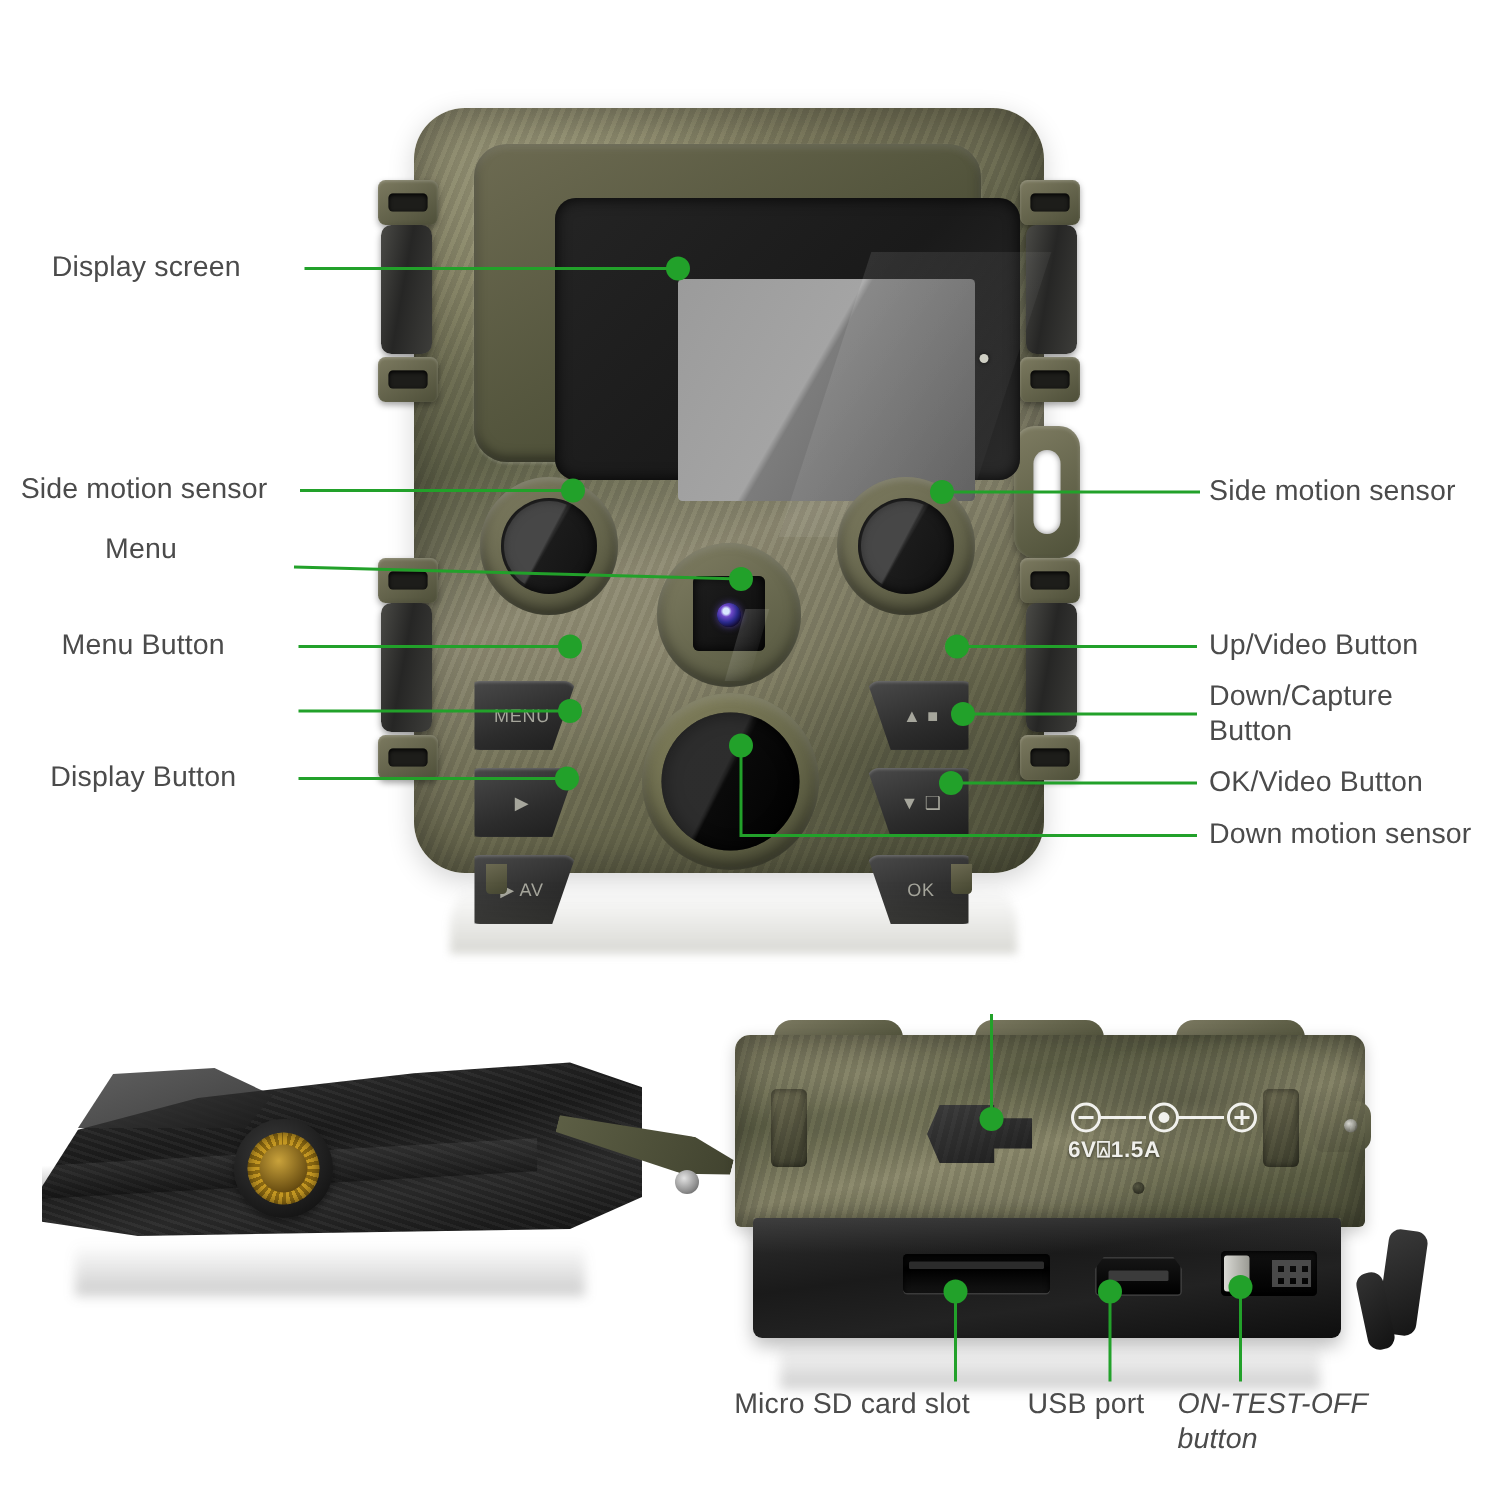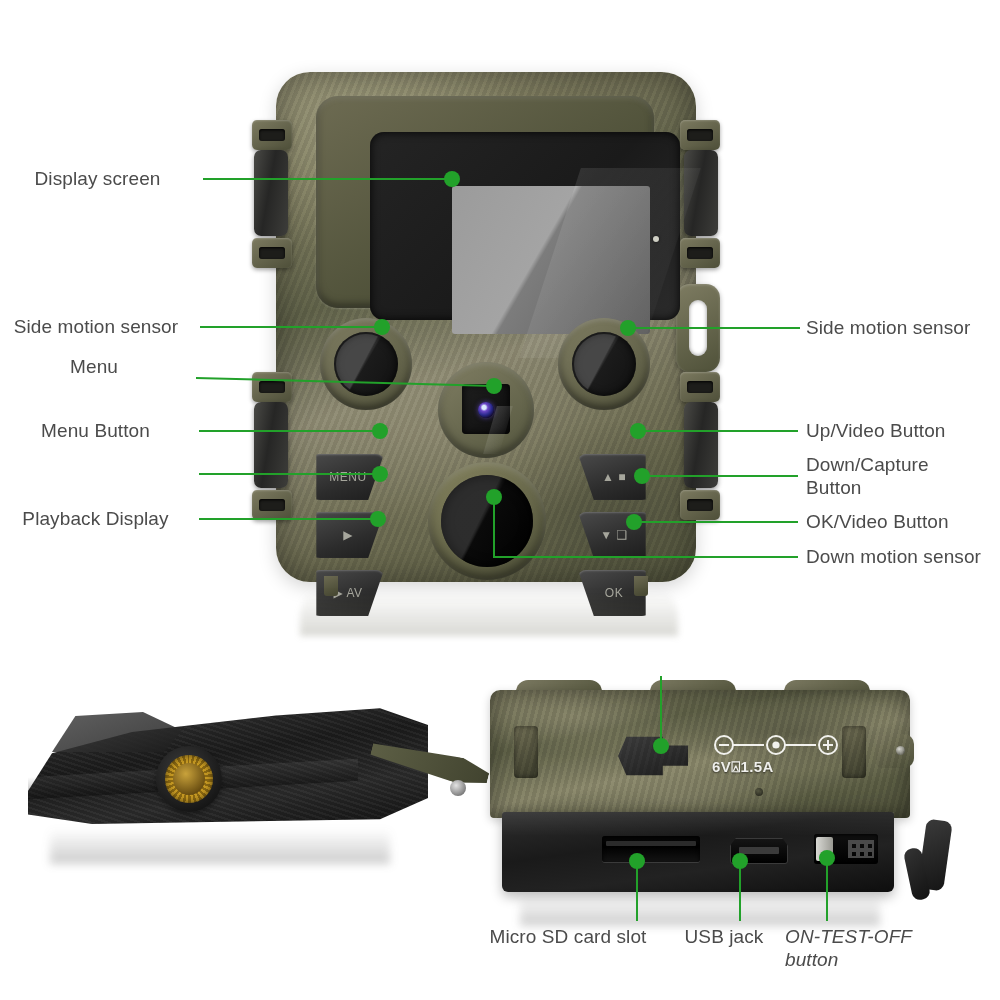--- a/index.html
+++ b/index.html
@@ -381,27 +381,27 @@
       <circle cx="637" cy="861" r="8"></circle>
       <circle cx="740" cy="861" r="8"></circle>
       <circle cx="827" cy="858" r="8"></circle>
     </g>
   </svg>
 
   <div class="lbl r" style="left:0;top:167px;width:195px;">Display screen</div>
   <div class="lbl r" style="left:0;top:315px;width:192px;">Side motion sensor</div>
   <div class="lbl r" style="left:0;top:355px;width:188px;">Menu</div>
   <div class="lbl r" style="left:0;top:419px;width:191px;">Menu Button</div>
-  <div class="lbl r" style="left:0;top:507px;width:191px;">Playback Display</div>
+  <div class="lbl r" style="left:0;top:507px;width:191px;">Display Button</div>
 
   <div class="lbl l" style="left:806px;top:316px;width:194px;">Side motion sensor</div>
   <div class="lbl l" style="left:806px;top:453px;width:180px;">Down/Capture
 Button</div>
   <div class="lbl l" style="left:806px;top:419px;width:194px;">Up/Video Button</div>
   <div class="lbl l" style="left:806px;top:510px;width:194px;">OK/Video Button</div>
   <div class="lbl l" style="left:806px;top:545px;width:194px;">Down motion sensor</div>
 
   <div class="lbl c" style="left:487px;top:925px;width:162px;">Micro SD card slot</div>
-  <div class="lbl c" style="left:676px;top:925px;width:96px;">USB jack</div>
+  <div class="lbl c" style="left:676px;top:925px;width:96px;">USB port</div>
   <div class="lbl l" style="left:785px;top:925px;width:150px;font-style:italic;">ON-TEST-OFF
 button</div>
 
 </div>
 
 </body></html>

